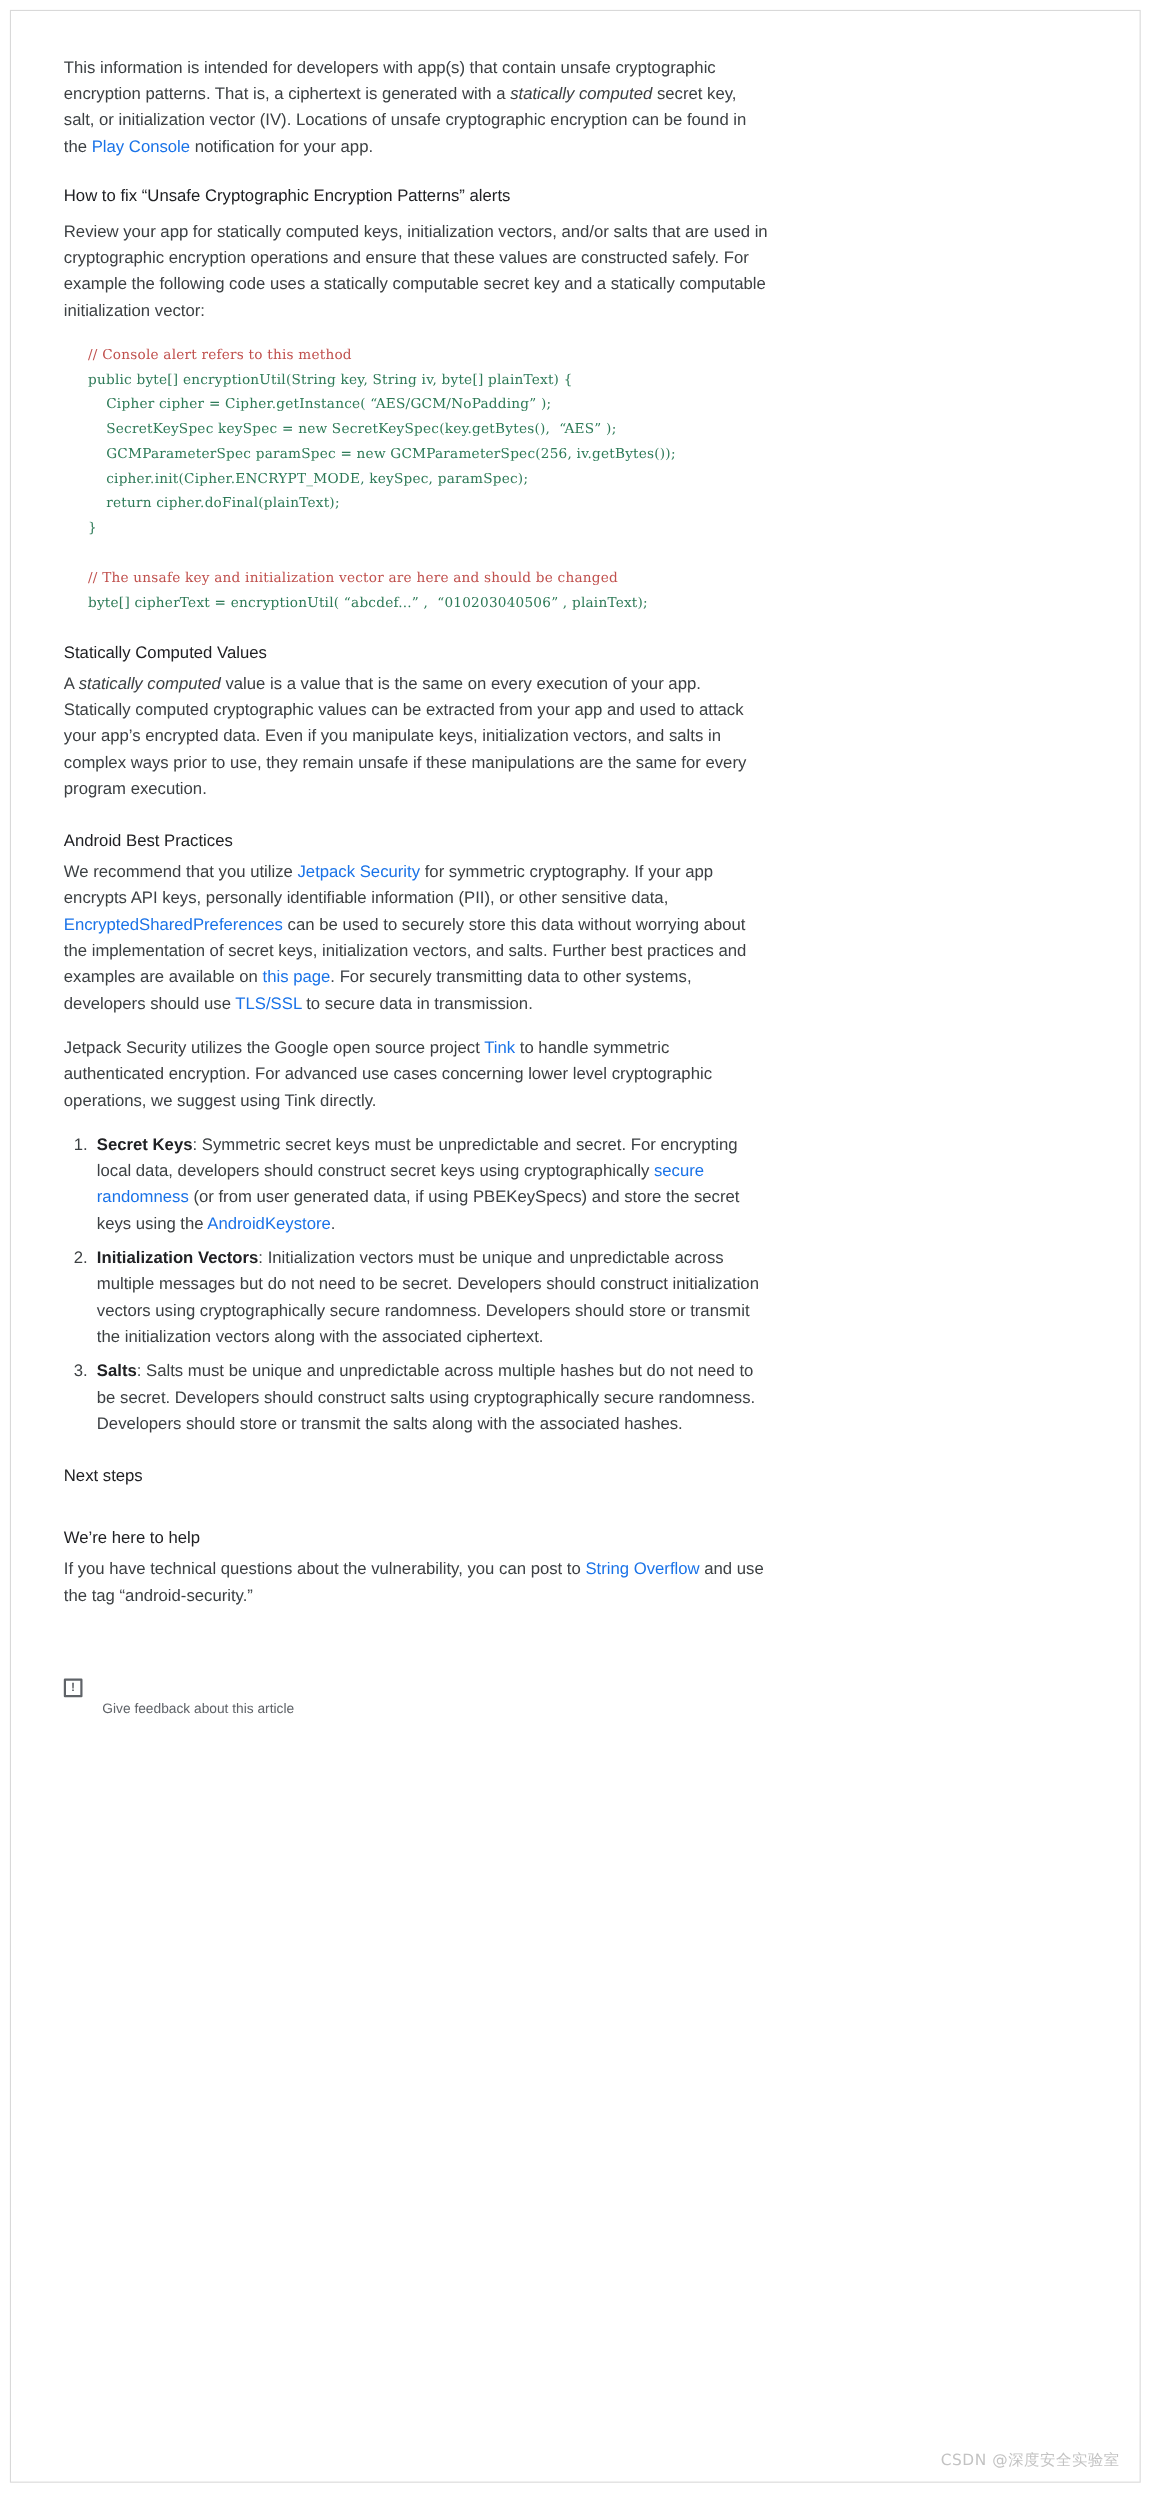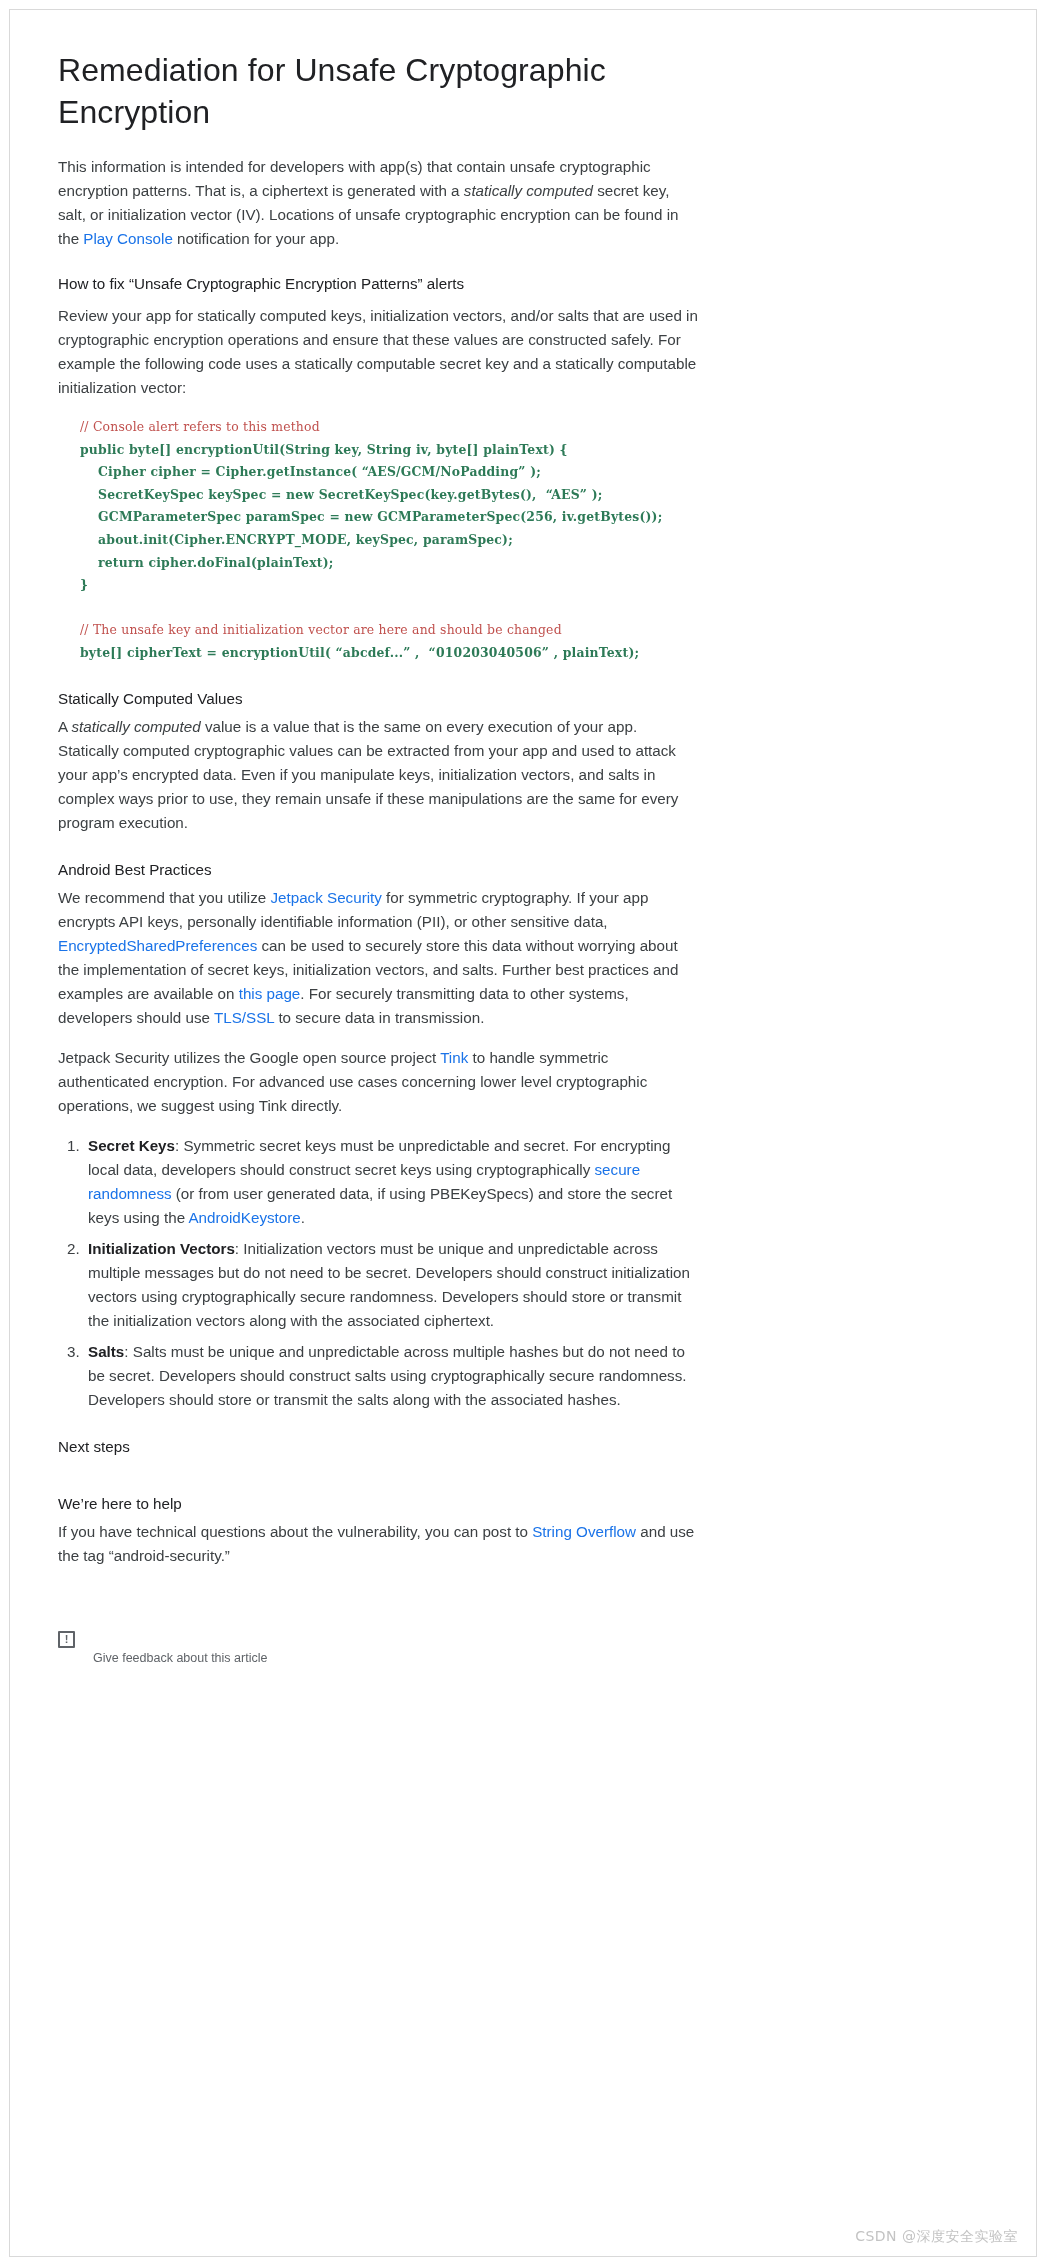--- a/index.html
+++ b/index.html
@@ -64,21 +64,21 @@
     margin: 8px 0 14px 0;
     padding: 0 0 0 22px;
     font-family: "DejaVu Serif", "Liberation Serif", serif;
     font-size: 12.4px;
     line-height: 1.82;
     white-space: pre;
     color: #2e7d5b;
     letter-spacing: 0.2px;
   }
   .c-comment { color: #c0504d; }
-  .c-code { color: #2d7a57; font-weight: bold; }
+  .c-code { color: #2d7a57; }
 
   ol.numlist {
     margin: 6px 0 16px 0;
     padding-left: 26px;
   }
   ol.numlist > li {
     font-size: 15.2px;
     line-height: 1.58;
     color: #3c4043;
     margin-bottom: 7px;
@@ -121,33 +121,32 @@
     letter-spacing: 0.5px;
     white-space: nowrap;
   }
 </style>
 </head>
 <body>
 
 <div id="page">
   <div id="article">
 
-    <h1 class="doc-title">Remediation for Unsafe Cryptographic Encryption</h1>
 
     <p class="body-text"><span>This information is intended for developers with app(s) that contain unsafe cryptographic encryption patterns. That is, a ciphertext is generated with a </span><em>statically computed</em><span> secret key, salt, or initialization vector (IV). Locations of unsafe cryptographic encryption can be found in the </span><a class="link" href="#">Play Console</a><span> notification for your app.</span></p>
 
     <h3 class="sub-head">How to fix “Unsafe Cryptographic Encryption Patterns” alerts</h3>
     <p class="body-text">Review your app for statically computed keys, initialization vectors, and/or salts that are used in cryptographic encryption operations and ensure that these values are constructed safely. For example the following code uses a statically computable secret key and a statically computable initialization vector:</p>
 
     <pre class="code-block" id="code-sample"><span class="c-comment">// Console alert refers to this method
 </span><span class="c-code">public byte[] encryptionUtil(String key, String iv, byte[] plainText) {
 </span><span class="c-code">    Cipher cipher = Cipher.getInstance( “AES/GCM/NoPadding” );
 </span><span class="c-code">    SecretKeySpec keySpec = new SecretKeySpec(key.getBytes(),  “AES” );
 </span><span class="c-code">    GCMParameterSpec paramSpec = new GCMParameterSpec(256, iv.getBytes());
-</span><span class="c-code">    about.init(Cipher.ENCRYPT_MODE, keySpec, paramSpec);
+</span><span class="c-code">    cipher.init(Cipher.ENCRYPT_MODE, keySpec, paramSpec);
 </span><span class="c-code">    return cipher.doFinal(plainText);
 </span><span class="c-code">}
 </span><span class="c-code"> 
 </span><span class="c-comment">// The unsafe key and initialization vector are here and should be changed
 </span><span class="c-code">byte[] cipherText = encryptionUtil( “abcdef...” ,  “010203040506” , plainText);
 </span></pre>
 
     <h3 class="sub-head tight">Statically Computed Values</h3>
     <p class="body-text"><span>A </span><em>statically computed</em><span> value is a value that is the same on every execution of your app. Statically computed cryptographic values can be extracted from your app and used to attack your app’s encrypted data. Even if you manipulate keys, initialization vectors, and salts in complex ways prior to use, they remain unsafe if these manipulations are the same for every program execution.</span></p>
 

